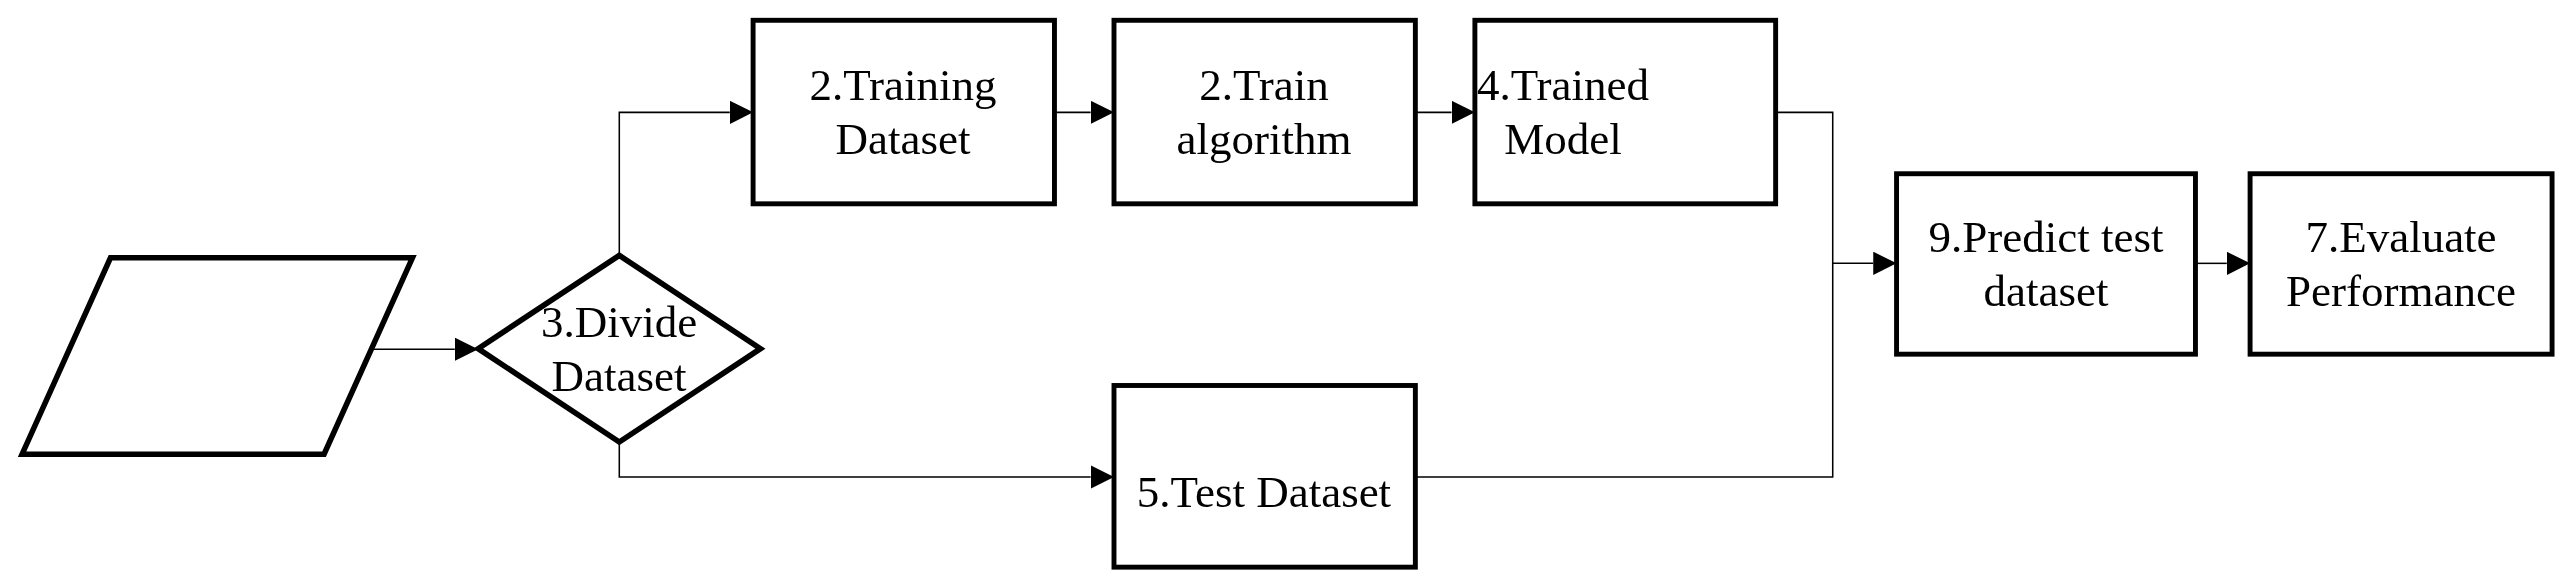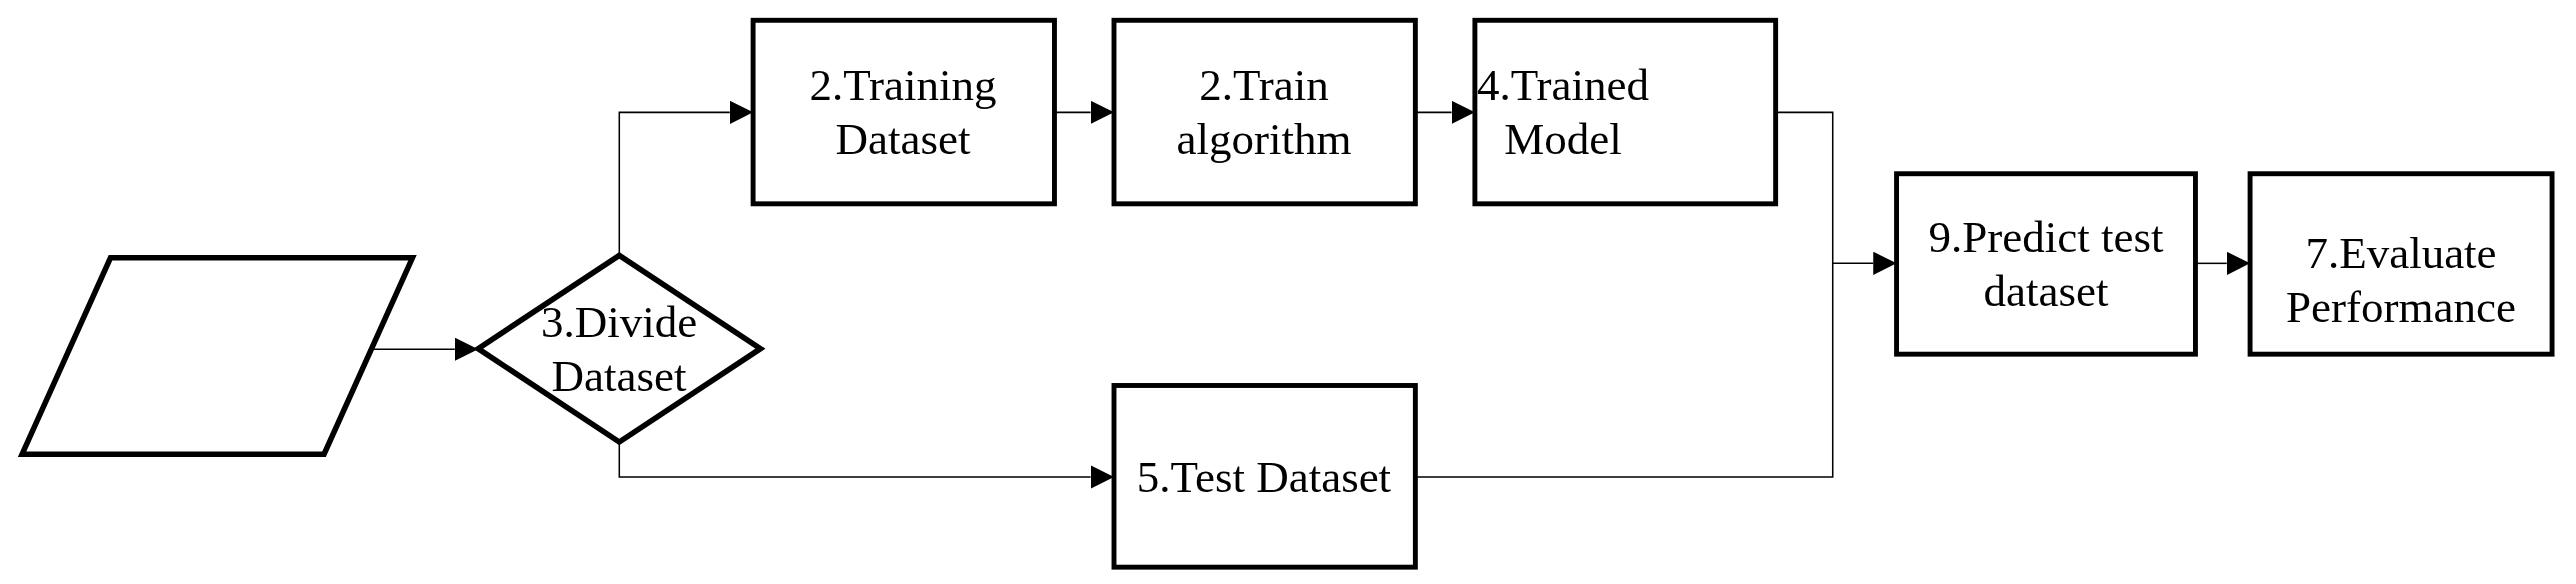--- a/index.html
+++ b/index.html
@@ -97,28 +97,28 @@
   <div class="node-label" style="left:1264px; top:112px;">
     <span class="line">2.Train</span>
     <span class="line">algorithm</span>
   </div>
 
   <div class="node-label" style="left:1563px; top:112px;">
     <span class="line">4.Trained</span>
     <span class="line">Model</span>
   </div>
 
-  <div class="node-label" style="left:1264px; top:477px;font-family:Liberation Serif, serif;">
+  <div class="node-label" style="left:1264px; top:492px;font-family:Liberation Serif, serif;">
     <span class="line">5.Test Dataset</span>
   </div>
 
   <div class="node-label" style="left:2046px; top:264px;">
     <span class="line">9.Predict test</span>
     <span class="line">dataset</span>
   </div>
 
-  <div class="node-label" style="left:2401px; top:280px;">
+  <div class="node-label" style="left:2401px; top:264px;">
     <span class="line">7.Evaluate</span>
     <span class="line">Performance</span>
   </div>
 
 </div>
 
 
 </body></html>

